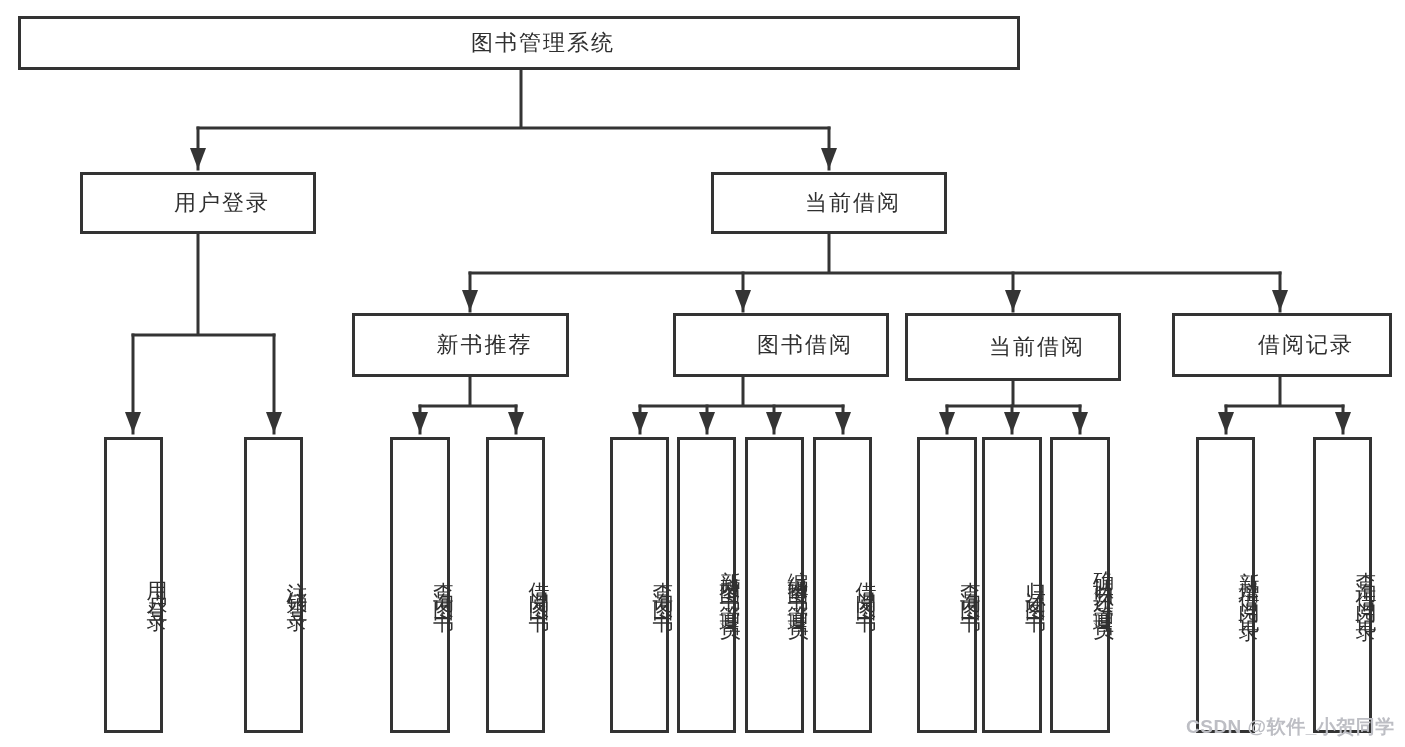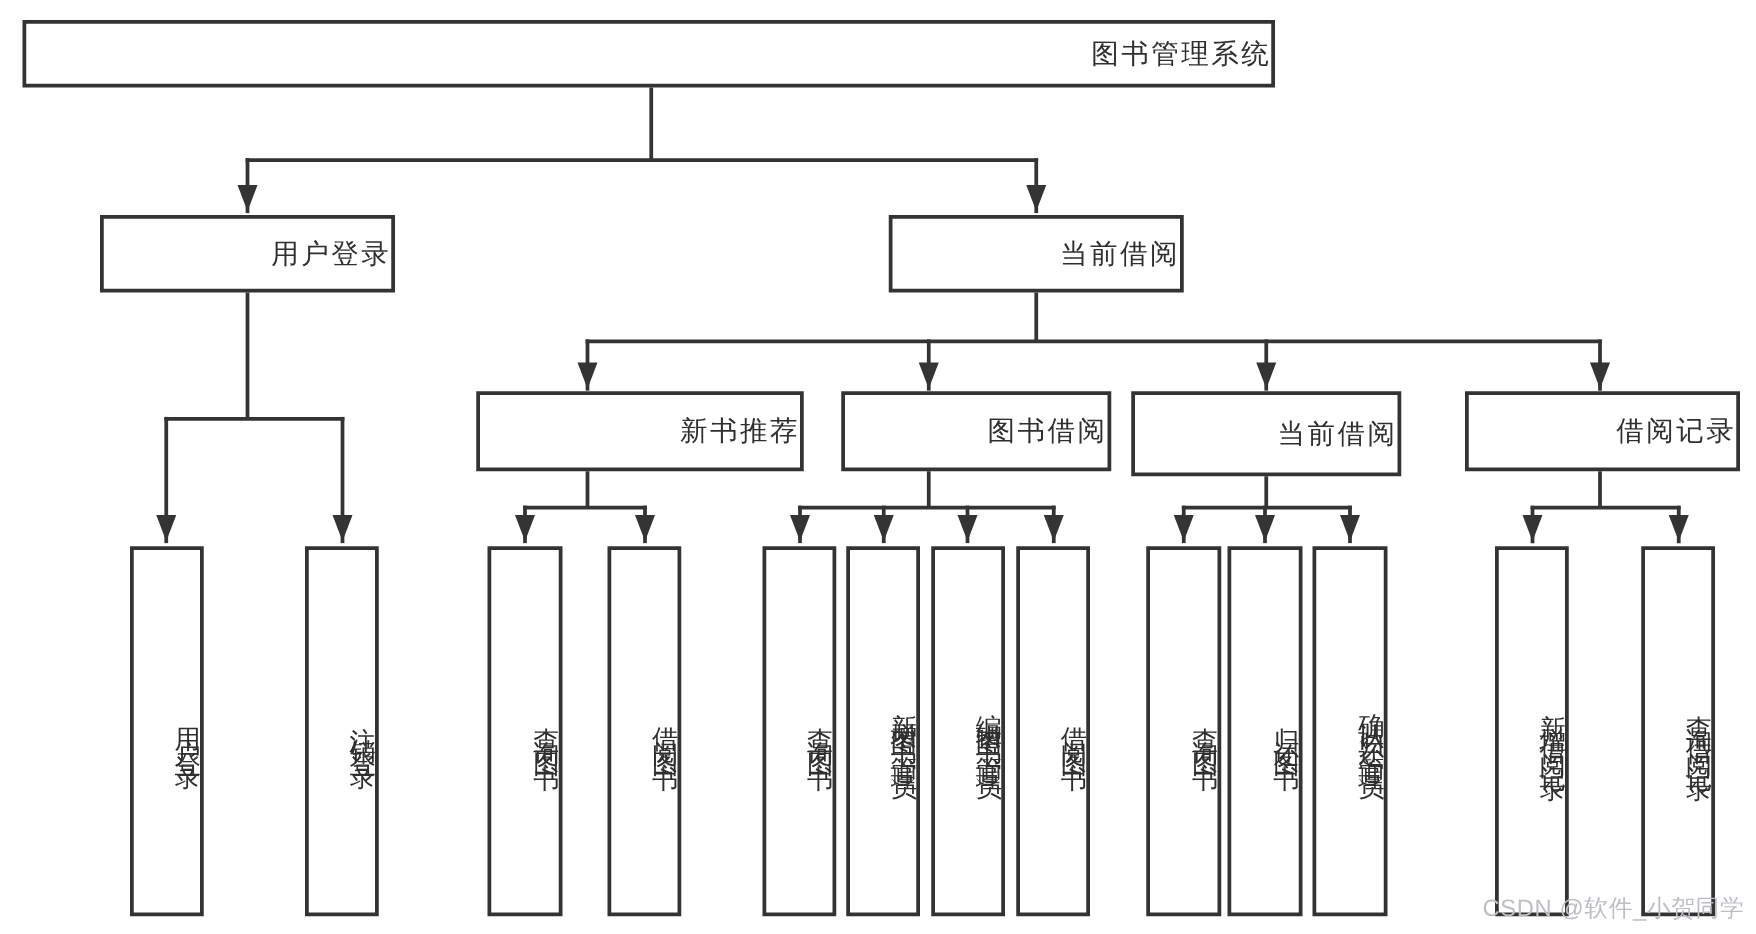--- a/index.html
+++ b/index.html
@@ -7,40 +7,41 @@
     position:relative;
     width:1405px;height:747px;
     background:#ffffff;
     font-family:"Liberation Sans","DejaVu Sans",sans-serif;
     overflow:hidden;
   }
   .wires{position:absolute;left:0;top:0;z-index:1;}
   .box{
     position:absolute;z-index:2;box-sizing:border-box;
     background:#ffffff;border:3px solid #333333;
-    display:flex;align-items:center;justify-content:flex-end;
+    display:flex;align-items:center;justify-content:center;
     color:#2f2f2f;
     padding-left:48px;
   }
   .hbox{font-size:22px;letter-spacing:2px;}
   .root{font-size:22px;letter-spacing:2px;}
   .vbox{font-size:21px;}
   .vbox span{
     writing-mode:vertical-rl;
     text-orientation:mixed;
     letter-spacing:10px;
     line-height:1;
     max-height:282px;
   }
   .vbox.long span{letter-spacing:7px;}
   .watermark{
     position:absolute;z-index:3;
     left:1186px;top:714px;
     font-size:19px;color:#bdbec4;letter-spacing:0.5px;
     white-space:nowrap;
+    font-weight:bold;
   }
 </style>
 </head>
 <body>
 
 <div class="canvas">
 
   <svg class="wires" width="1405" height="747" viewBox="0 0 1405 747">
     <defs>
       <marker id="arw" markerUnits="userSpaceOnUse" markerWidth="18" markerHeight="23" refX="9" refY="22" orient="0">
@@ -88,21 +89,21 @@
     <span>图书管理系统</span>
   </div>
 
   <div class="box hbox" style="left:80px;top:172px;width:236px;height:62px">
     <span>用户登录</span>
   </div>
   <div class="box hbox" style="left:711px;top:172px;width:236px;height:62px">
     <span>当前借阅</span>
   </div>
 
-  <div class="box hbox" style="left:381px;top:313px;width:262px;height:64px">
+  <div class="box hbox" style="left:352px;top:313px;width:217px;height:64px">
     <span>新书推荐</span>
   </div>
   <div class="box hbox" style="left:673px;top:313px;width:216px;height:64px">
     <span>图书借阅</span>
   </div>
   <div class="box hbox" style="left:905px;top:313px;width:216px;height:68px">
     <span>当前借阅</span>
   </div>
   <div class="box hbox" style="left:1172px;top:313px;width:220px;height:64px">
     <span>借阅记录</span>

